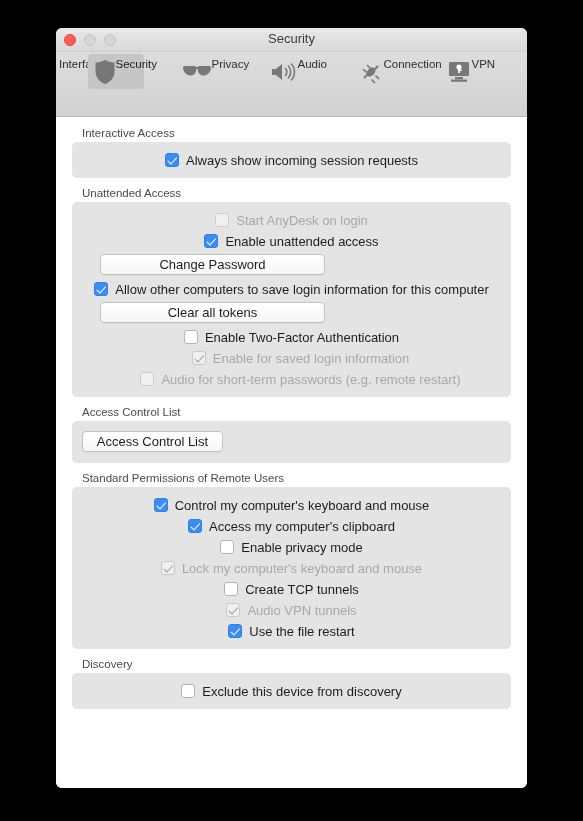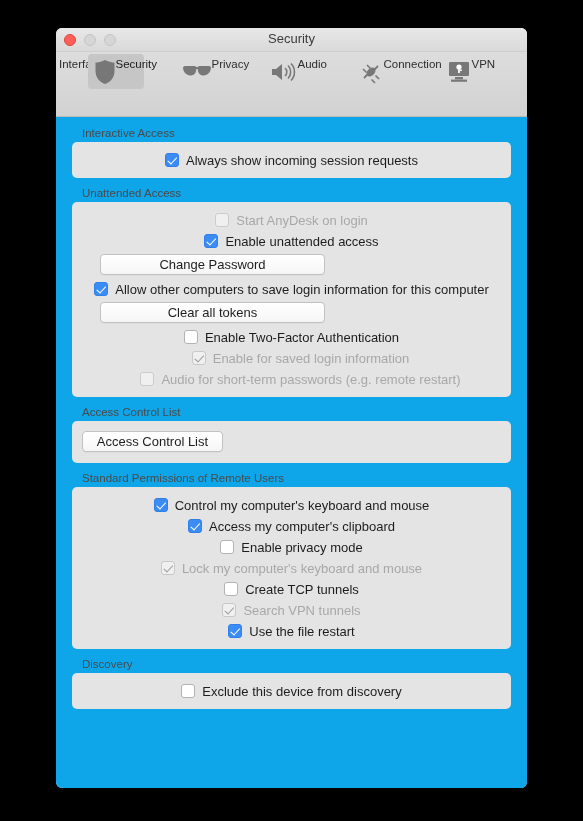--- a/index.html
+++ b/index.html
@@ -96,21 +96,21 @@
     font-size: 11.5px;
     color: #2e2e2e;
     margin-top: 1px;
     white-space: nowrap;
   }
   .tool.selected .tlabel { color: #1c1c1c; }
 
   
   .content {
     flex: 1;
-    background: #0ea5e9;
+    background: #ffffff;
     padding: 10px 16px 0 16px;
     box-sizing: border-box;
     overflow: hidden;
   }
   .group { margin-bottom: 9px; }
   .group-label {
     font-size: 11.5px;
     color: #4a4a4a;
     margin: 0 0 3px 10px;
   }
@@ -379,21 +379,21 @@
           <span class="lbl dim">Lock my computer's keyboard and mouse</span>
         </div>
 
         <div class="row">
           <span class="cb"></span>
           <span class="lbl">Create TCP tunnels</span>
         </div>
 
         <div class="row">
           <span class="cb dis on"></span>
-          <span class="lbl dim">Search VPN tunnels</span>
+          <span class="lbl dim">Audio VPN tunnels</span>
         </div>
 
         <div class="row">
           <span class="cb on"></span>
           <span class="lbl">Use the file restart</span>
         </div>
 
       </div>
     </div>
 

